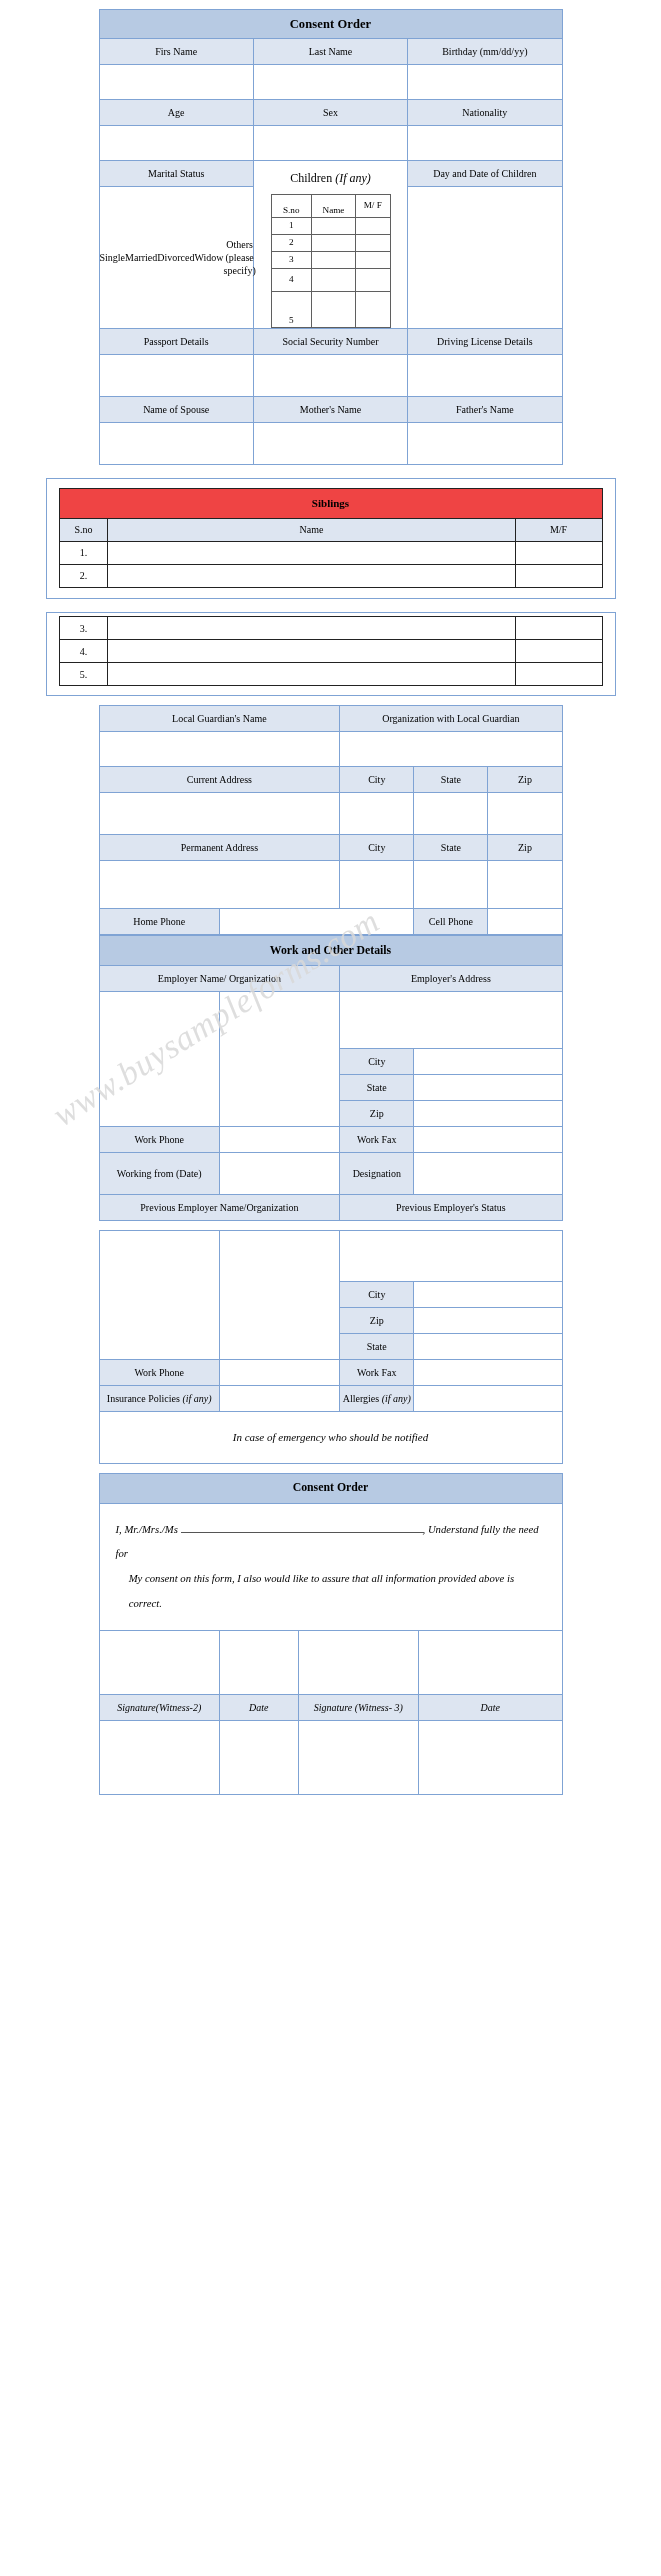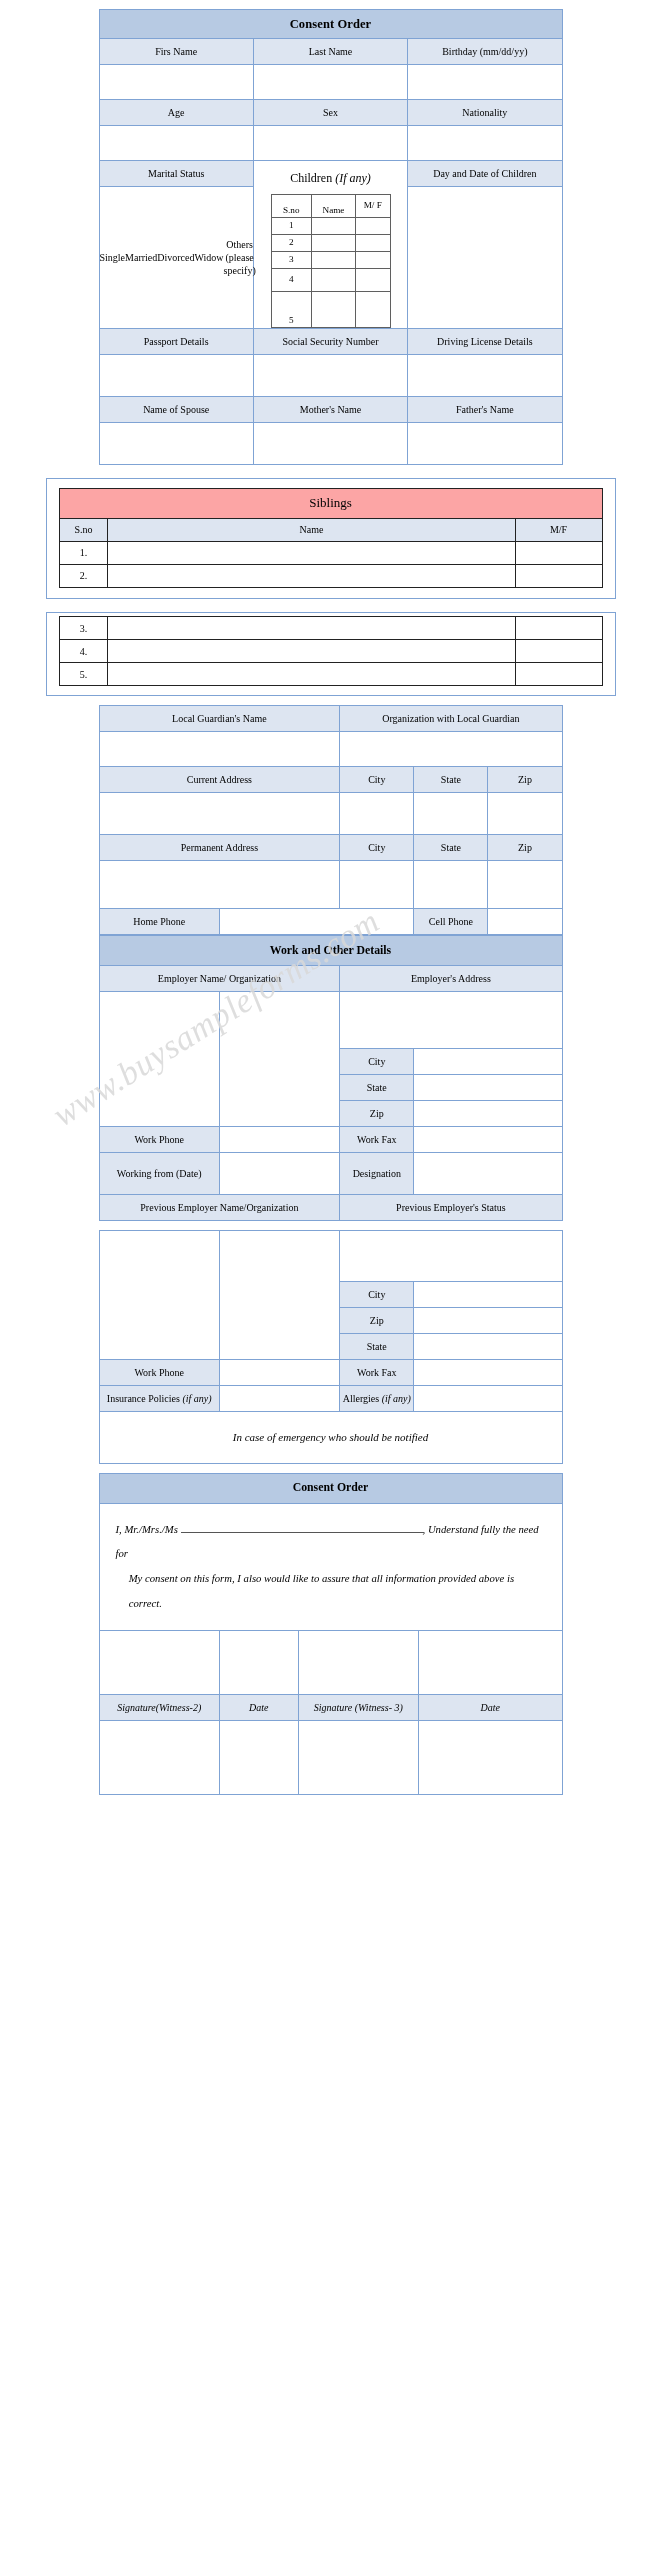--- a/index.html
+++ b/index.html
@@ -117,23 +117,23 @@
     border-collapse: collapse;
     table-layout: fixed;
     width: 544px;
     margin: 0 auto;
   }
   table.sib td {
     border: 1.1px solid #222222;
     font-size: 10px;
   }
   table.sib td.sibtitle {
-    background: #fca5a5;
-    font-weight: normal;
-    font-size: 13px;
+    background: #ef4444;
+    font-weight: bold;
+    font-size: 11px;
     height: 29px;
     border: 1.1px solid #222;
   }
   table.sib td.sibhead {
     background: #dde5f1;
     height: 22px;
   }
   table.sib td.sibcell { height: 22px; background:#fff; }
 
   .outerbox {

